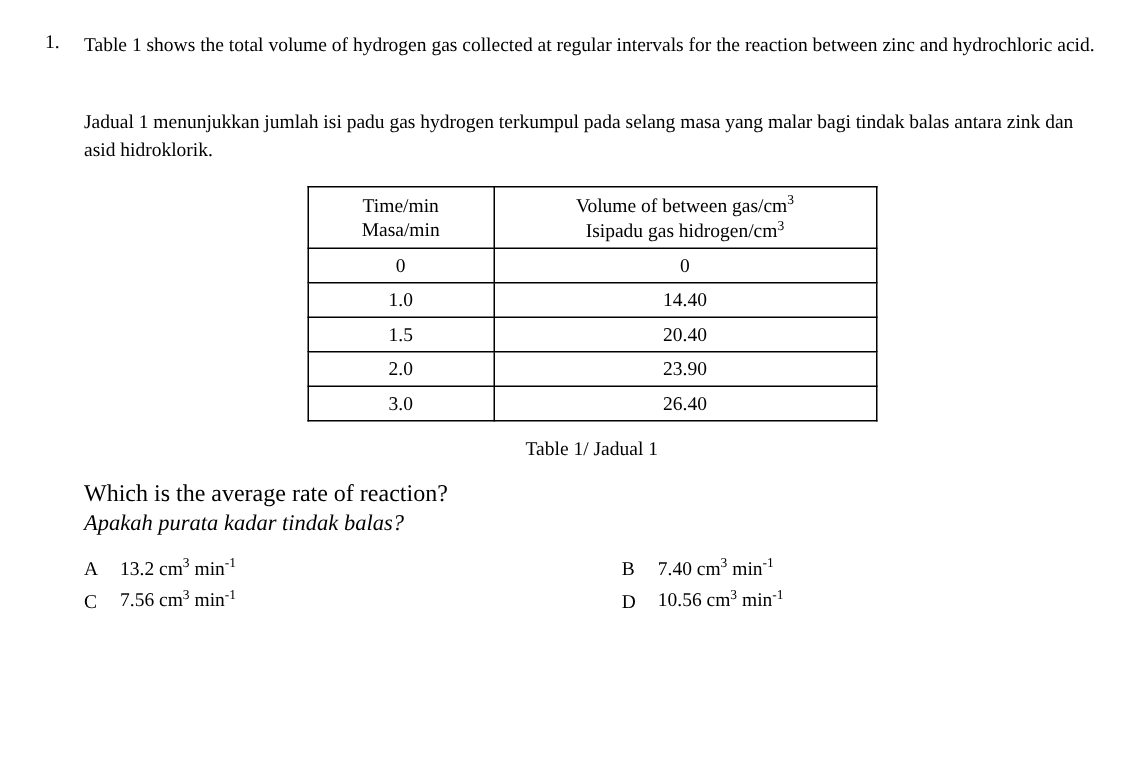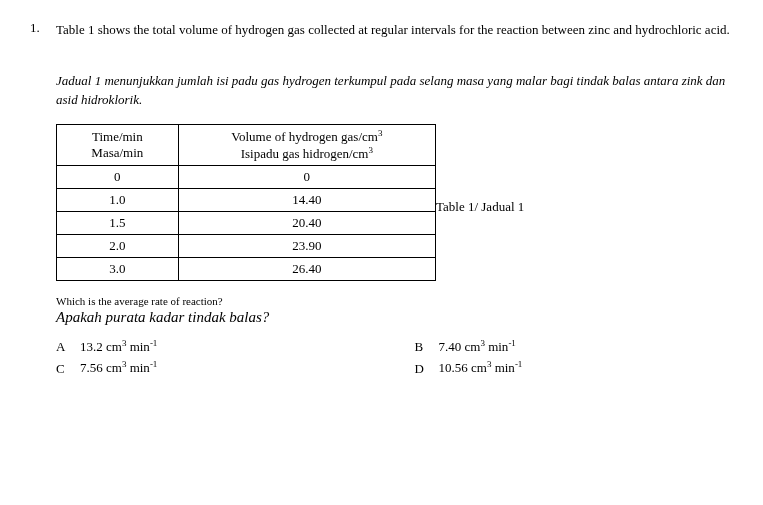--- a/index.html
+++ b/index.html
@@ -35,28 +35,28 @@
     }
 
     .question-text-en {
       font-size: 13px;
       line-height: 1.5;
       margin-bottom: 4px;
     }
 
     .question-text-ms {
       font-size: 13px;
-      font-style: italic;
       line-height: 1.5;
       margin-bottom: 14px;
       margin-top: 31px;
     }
 
     .table-container {
       display: flex;
+      flex-direction: column;
       align-items: center;
       margin-bottom: 6px;
     }
 
     table {
       border-collapse: collapse;
       min-width: 380px;
     }
 
     table th, table td {
@@ -77,21 +77,21 @@
       margin-top: 10px;
       text-align: center;
     }
 
     .sub-question {
       margin-top: 14px;
       margin-bottom: 10px;
     }
 
     .sub-question-en {
-      font-size: 11px;
+      font-size: 16px;
       margin-bottom: 2px;
     }
 
     .sub-question-ms {
       font-size: 15px;
       font-style: italic;
     }
 
     .options-grid {
       display: grid;
@@ -132,21 +132,21 @@
 
     <div class="table-container">
       <table>
         <thead>
           <tr>
             <th>
               <span>Time/min</span><br>
               <span>Masa/min</span>
             </th>
             <th>
-              <span>Volume of hydrogen gas/cm</span><sup>3</sup><br>
+              <span>Volume of between gas/cm</span><sup>3</sup><br>
               <span>Isipadu gas hidrogen/cm</span><sup>3</sup>
             </th>
           </tr>
         </thead>
         <tbody id="table-body">
         <tr>
               <td>0</td>
               <td>0</td>
             </tr>
             <tr>

